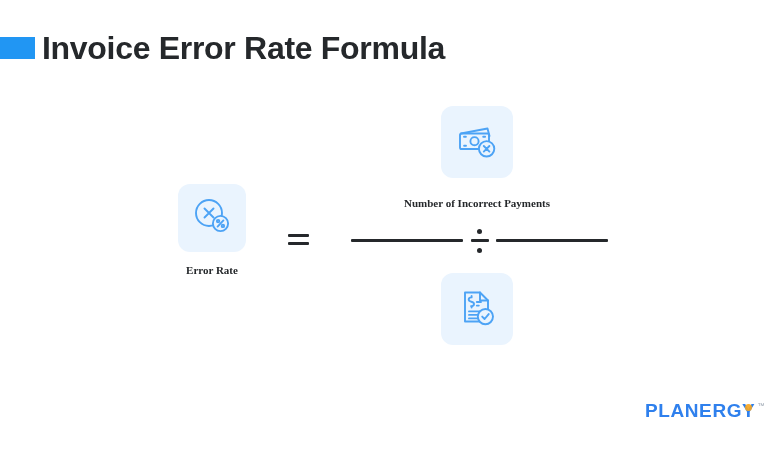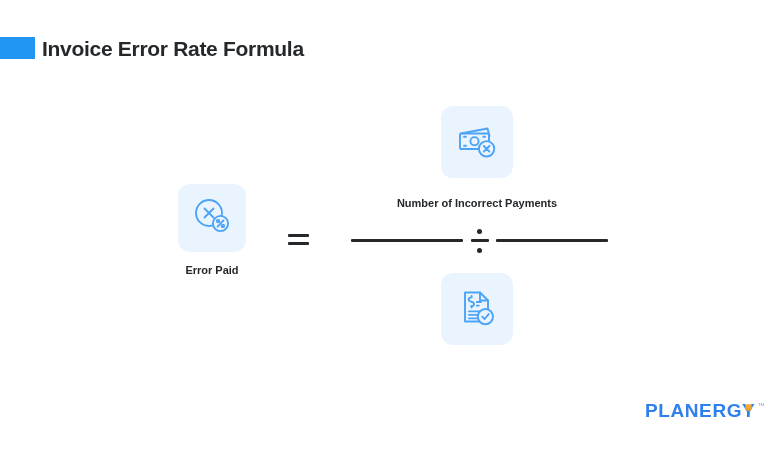--- a/index.html
+++ b/index.html
@@ -25,21 +25,21 @@
     height: 34px;
   }
   .accent-bar {
     width: 35px;
     height: 22px;
     background: #2196f3;
     flex: 0 0 auto;
   }
   .page-title {
     margin-left: 7px;
-    font-size: 21px;
+    font-size: 32px;
     font-weight: bold;
     color: #25282b;
     letter-spacing: -0.3px;
     white-space: nowrap;
     line-height: 1;
   }
 
   
   .stage {
     position: absolute;
@@ -59,20 +59,21 @@
   }
 
   .caption {
     position: absolute;
     font-size: 11px;
     font-weight: bold;
     color: #25282b;
     text-align: center;
     white-space: nowrap;
     line-height: 1;
+    font-family: Liberation Serif, serif;
   }
 
   
   .tile-error   { left: 178px; top: 184px; width: 68px; height: 68px; }
   .cap-error    { left: 138px; top: 265px; width: 148px; }
 
   
   .equals {
     position: absolute;
     left: 288px;
@@ -189,21 +190,21 @@
       <svg width="44" height="44" viewBox="0 0 44 44" fill="none" stroke="#4da3f5" stroke-width="1.9" stroke-linecap="round" stroke-linejoin="round">
         <circle cx="19" cy="19" r="13"></circle>
         <path d="M14.5 14.5 L23.5 23.5 M23.5 14.5 L14.5 23.5"></path>
         <circle cx="30.5" cy="29.5" r="7.6" fill="#eaf4fe"></circle>
         <path d="M27.6 32.6 L33.4 26.4"></path>
         <circle cx="28.1" cy="27.1" r="1.25"></circle>
         <circle cx="32.9" cy="31.9" r="1.25"></circle>
       </svg>
     </span>
   </div>
-  <div class="caption cap-error">Error Paid</div>
+  <div class="caption cap-error">Error Rate</div>
 
   <div class="equals">
     <span class="e1"></span>
     <span class="e2"></span>
   </div>
 
   <div class="tile tile-payments">
     <span>
       <svg width="46" height="46" viewBox="0 0 46 46" fill="none" stroke="#4da3f5" stroke-width="1.9" stroke-linecap="round" stroke-linejoin="round">
         <path d="M7 16.5 L33.5 11.5 L35.5 19"></path>

